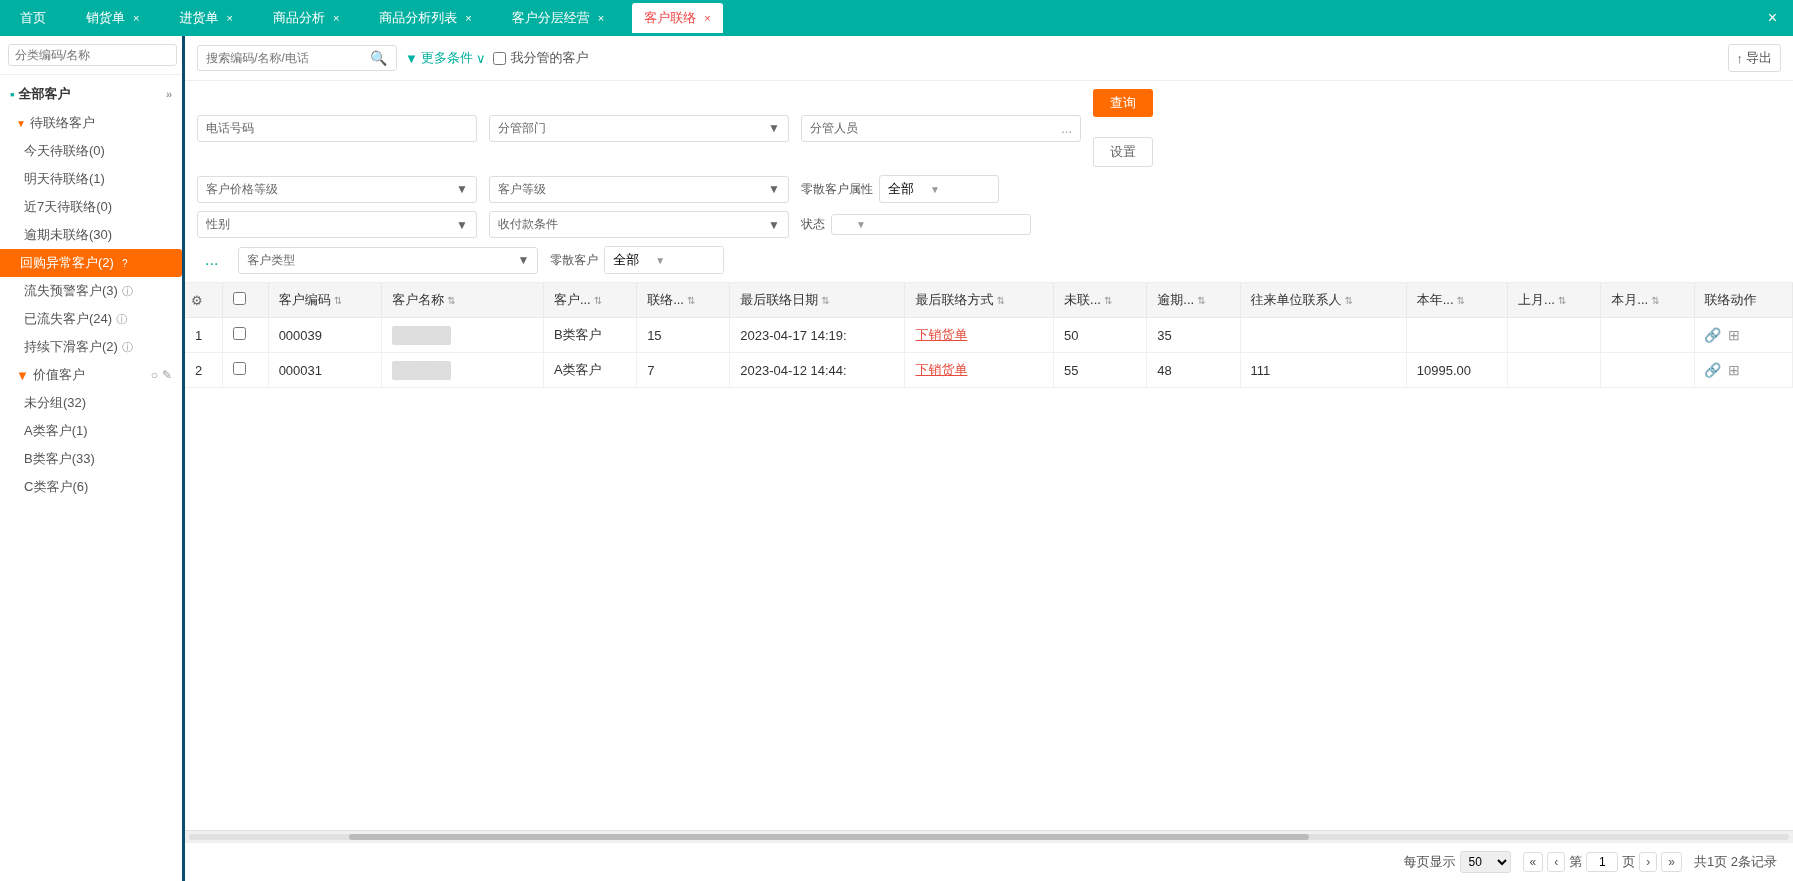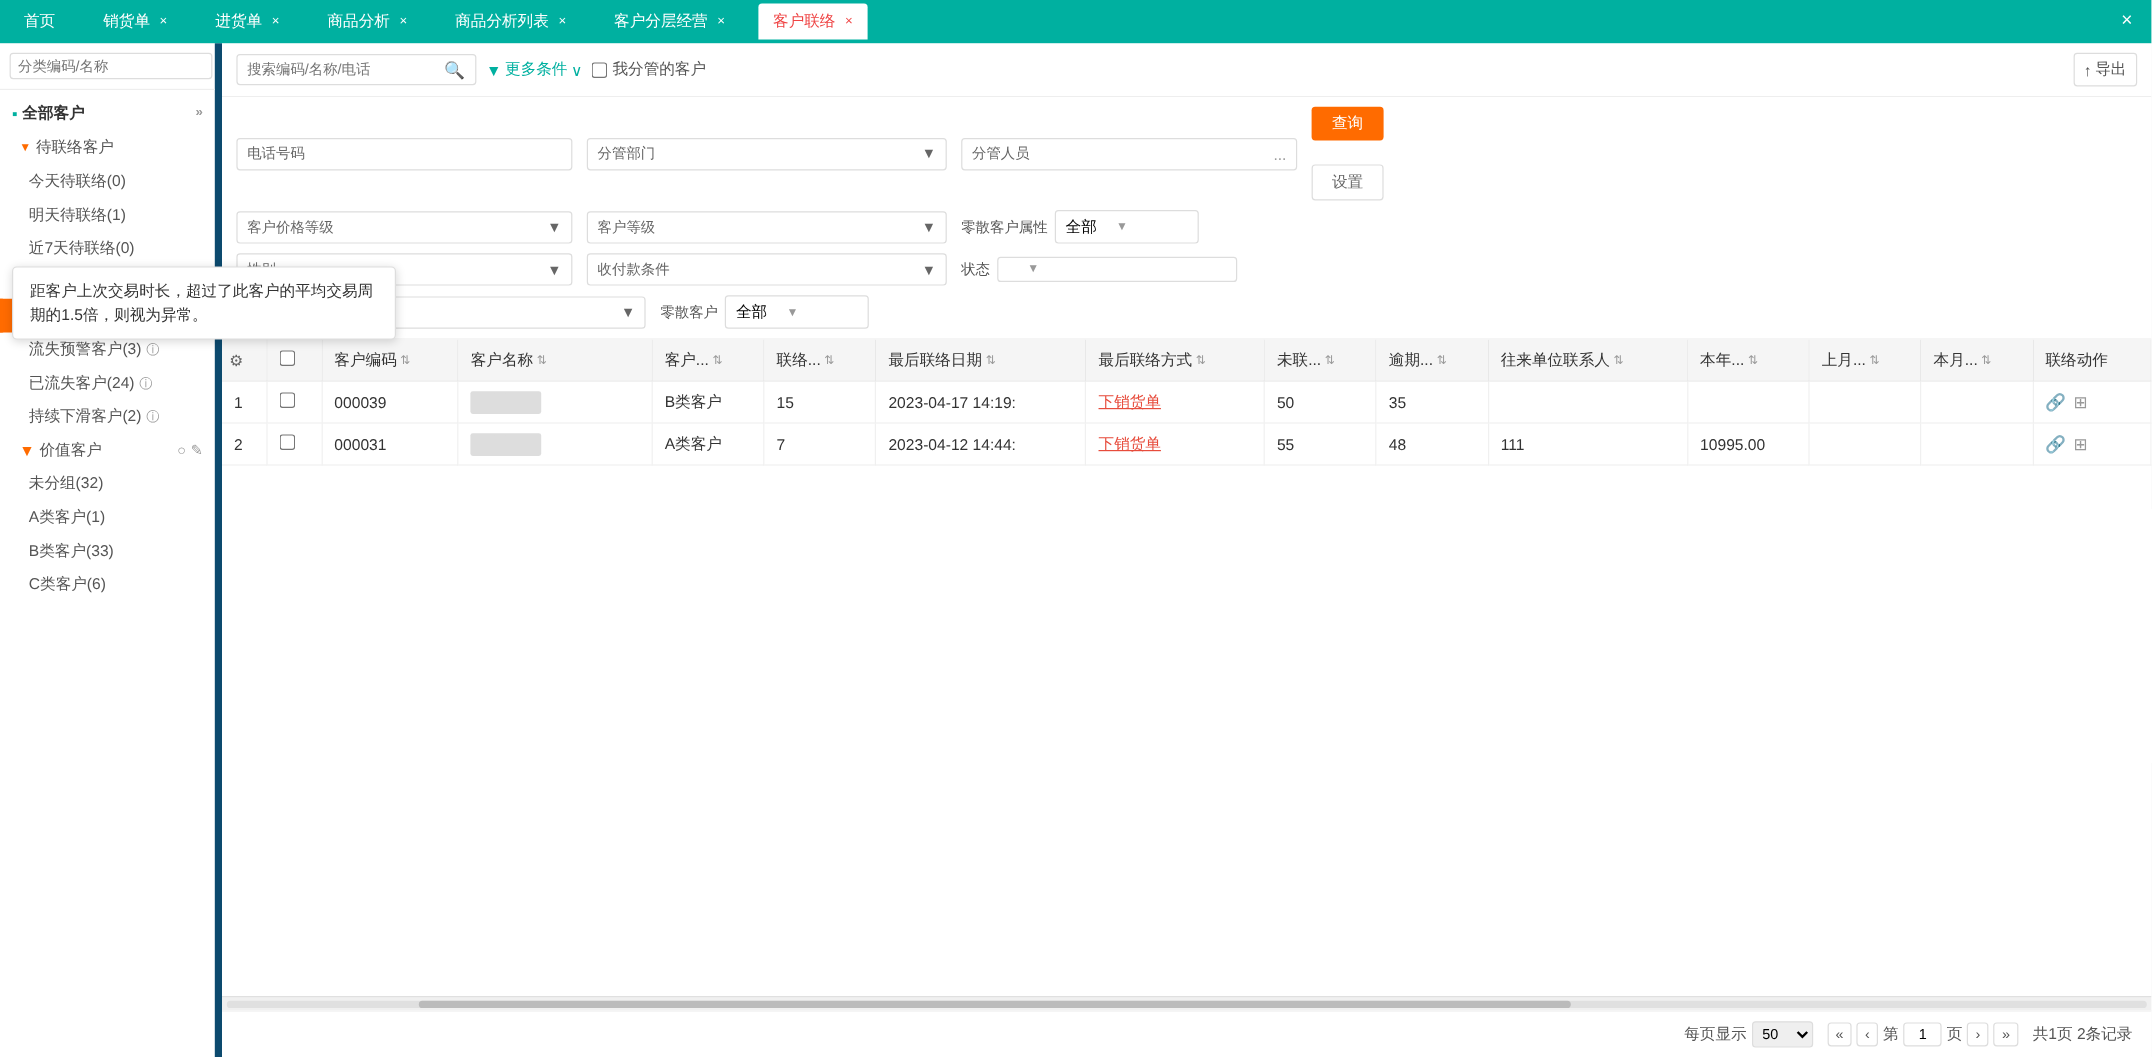--- a/index.html
+++ b/index.html
@@ -18,21 +18,21 @@
     .nav-item .close-x { font-size: 11px; color: inherit; margin-left: 4px; }
     .nav-close-btn {
       margin-left: auto; color: #fff; font-size: 16px; cursor: pointer; padding: 4px 8px;
     }
 
     
     .main-layout { display: flex; height: calc(881px - 36px); }
 
     
     .sidebar {
-      width: 185px; background: #fff; border-right: 6px solid #0c4a6e;
+      width: 185px; background: #fff; border-right: 3px solid #0c4a6e;
       display: flex; flex-direction: column; overflow: hidden; flex-shrink: 0;
     }
     .sidebar-search {
       display: flex; align-items: center; padding: 8px; border-bottom: 1px solid #eee; gap: 4px;
     }
     .sidebar-search input {
       flex: 1; border: 1px solid #ddd; border-radius: 3px; padding: 3px 6px; font-size: 12px; outline: none;
     }
     .sidebar-search-icon { color: #999; font-size: 14px; cursor: pointer; }
 
@@ -64,21 +64,21 @@
     
     .content-area { flex: 1; display: flex; flex-direction: column; overflow: hidden; background: #fff; }
 
     
     .toolbar {
       display: flex; align-items: center; padding: 8px 12px; gap: 8px;
       border-bottom: 1px solid #eee; background: #fff; flex-wrap: wrap;
     }
     .search-box {
       display: flex; align-items: center; border: 1px solid #ddd; border-radius: 3px;
-      padding: 4px 8px; gap: 4px; min-width: 200px;
+      padding: 4px 8px; gap: 4px; min-width: 200px; justify-content: center;
     }
     .search-box input { border: none; outline: none; font-size: 12px; width: 160px; }
     .search-icon { color: #00b0a0; font-size: 14px; cursor: pointer; }
 
     .more-conditions {
       display: flex; align-items: center; color: #00b0a0; cursor: pointer; gap: 3px; font-size: 12px;
     }
     .my-customers { display: flex; align-items: center; gap: 4px; font-size: 12px; cursor: pointer; color: #555; }
     .my-customers input[type=checkbox] { cursor: pointer; }
     .export-btn {
@@ -396,23 +396,20 @@
         <div style="display:flex;align-items:center;gap:6px;">
           <span class="filter-label-inline">零散客户</span>
           <div class="filter-dropdown-inline" style="min-width:120px;">
             <span>全部</span>
             <span class="dropdown-arrow">▼</span>
           </div>
         </div>
       </div>
     </div>
 
-    <div class="tooltip-popup">
-      <span>距客户上次交易时长，超过了此客户的平均交易周期的1.5倍，则视为异常。</span>
-    </div>
 
     <div class="table-area">
       <table>
         <thead>
           <tr>
             <th class="settings-col">
               <span>⚙</span>
             </th>
             <th>
               <input type="checkbox" style="">

